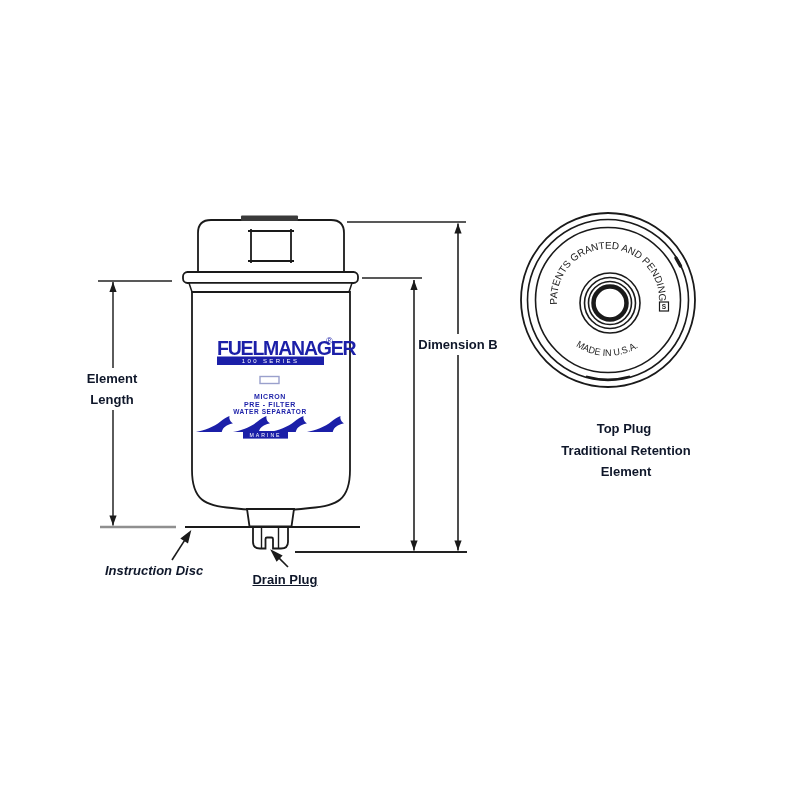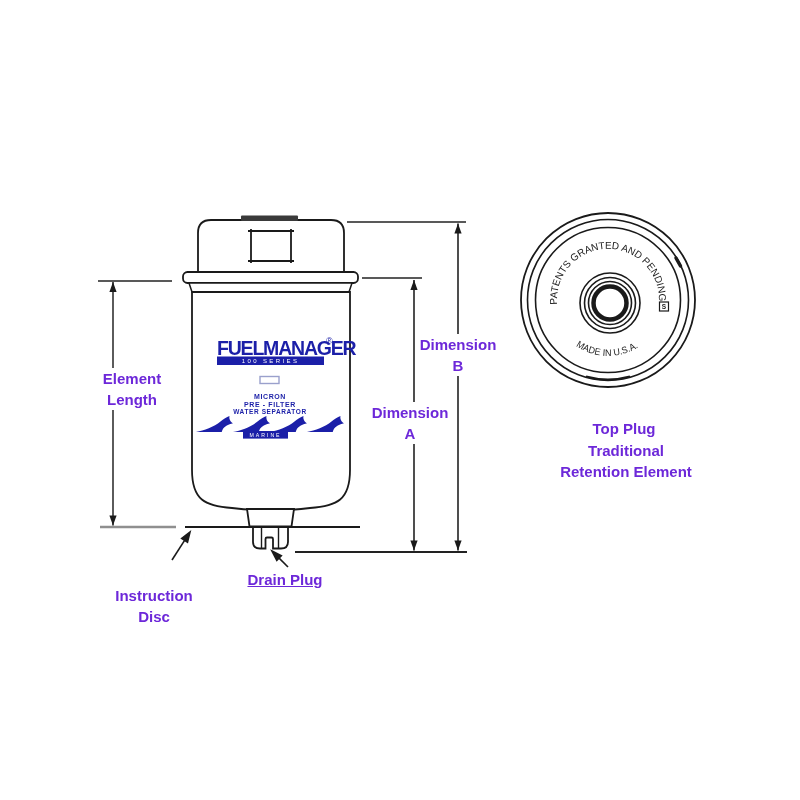--- a/index.html
+++ b/index.html
@@ -1,20 +1,20 @@
 <!DOCTYPE html>
 <html><head>
 <meta charset="utf-8">
 <style>
   html,body{margin:0;padding:0;background:#fff;}
   #stage{position:relative;width:800px;height:800px;background:#ffffff;overflow:hidden;
          font-family:"Liberation Sans",sans-serif;}
   #linework{position:absolute;left:0;top:0;}
-  .dlabel{position:absolute;font-weight:bold;font-size:15px;line-height:21px;
-          text-align:center;color:#6d28d9;font-family:"Liberation Sans",sans-serif;}
+  .dlabel{position:absolute;font-weight:bold;font-size:13px;line-height:21px;
+          text-align:center;color:#0f172a;font-family:"Liberation Sans",sans-serif;}
   .onwhite{background:#ffffff;}
   .arcText{font-family:"Liberation Sans",sans-serif;fill:#1a1a1a;}
 </style>
 </head>
 <body>
 
 <div id="stage">
 
 <svg id="linework" width="800" height="800" viewBox="0 0 800 800">
 
@@ -118,27 +118,26 @@
     <path id="arcBottom" d="M575.9,345.9 A56,56 0 0 0 640.1,345.9"></path>
   </defs>
   <text class="arcText" font-size="10">
     <textPath href="#arcTop" textLength="166" lengthAdjust="spacingAndGlyphs">PATENTS GRANTED AND PENDING</textPath>
   </text>
   <text class="arcText" font-size="9.5">
     <textPath href="#arcBottom" textLength="66" lengthAdjust="spacingAndGlyphs">MADE IN U.S.A.</textPath>
   </text>
 </svg>
 
-<div class="dlabel onwhite" id="lbl-element" style="left:84px;top:368px;width:96px;">Element Length</div>
+<div class="dlabel onwhite" id="lbl-element" style="left:64px;top:368px;width:96px;">Element Length</div>
 
 <div class="dlabel onwhite" style="left:418px;top:334px;width:80px;">Dimension B</div>
 
-<div class="dlabel onwhite" style="left:366px;top:402px;width:88px;">Dimension A</div>
 
-<div class="dlabel" style="left:104px;top:585px;width:100px;">Instruction Disc</div>
+<div class="dlabel" style="left:104px;top:560px;width:100px;font-style:italic;">Instruction Disc</div>
 
 <div class="dlabel" style="left:235px;top:569px;width:100px;text-decoration:underline;">Drain Plug</div>
 
 <div class="dlabel" style="left:564px;top:418px;width:120px;">Top Plug</div>
 
 <div class="dlabel" style="left:556px;top:440px;width:140px;">Traditional Retention Element</div>
 
 </div>
 
 </body></html>

